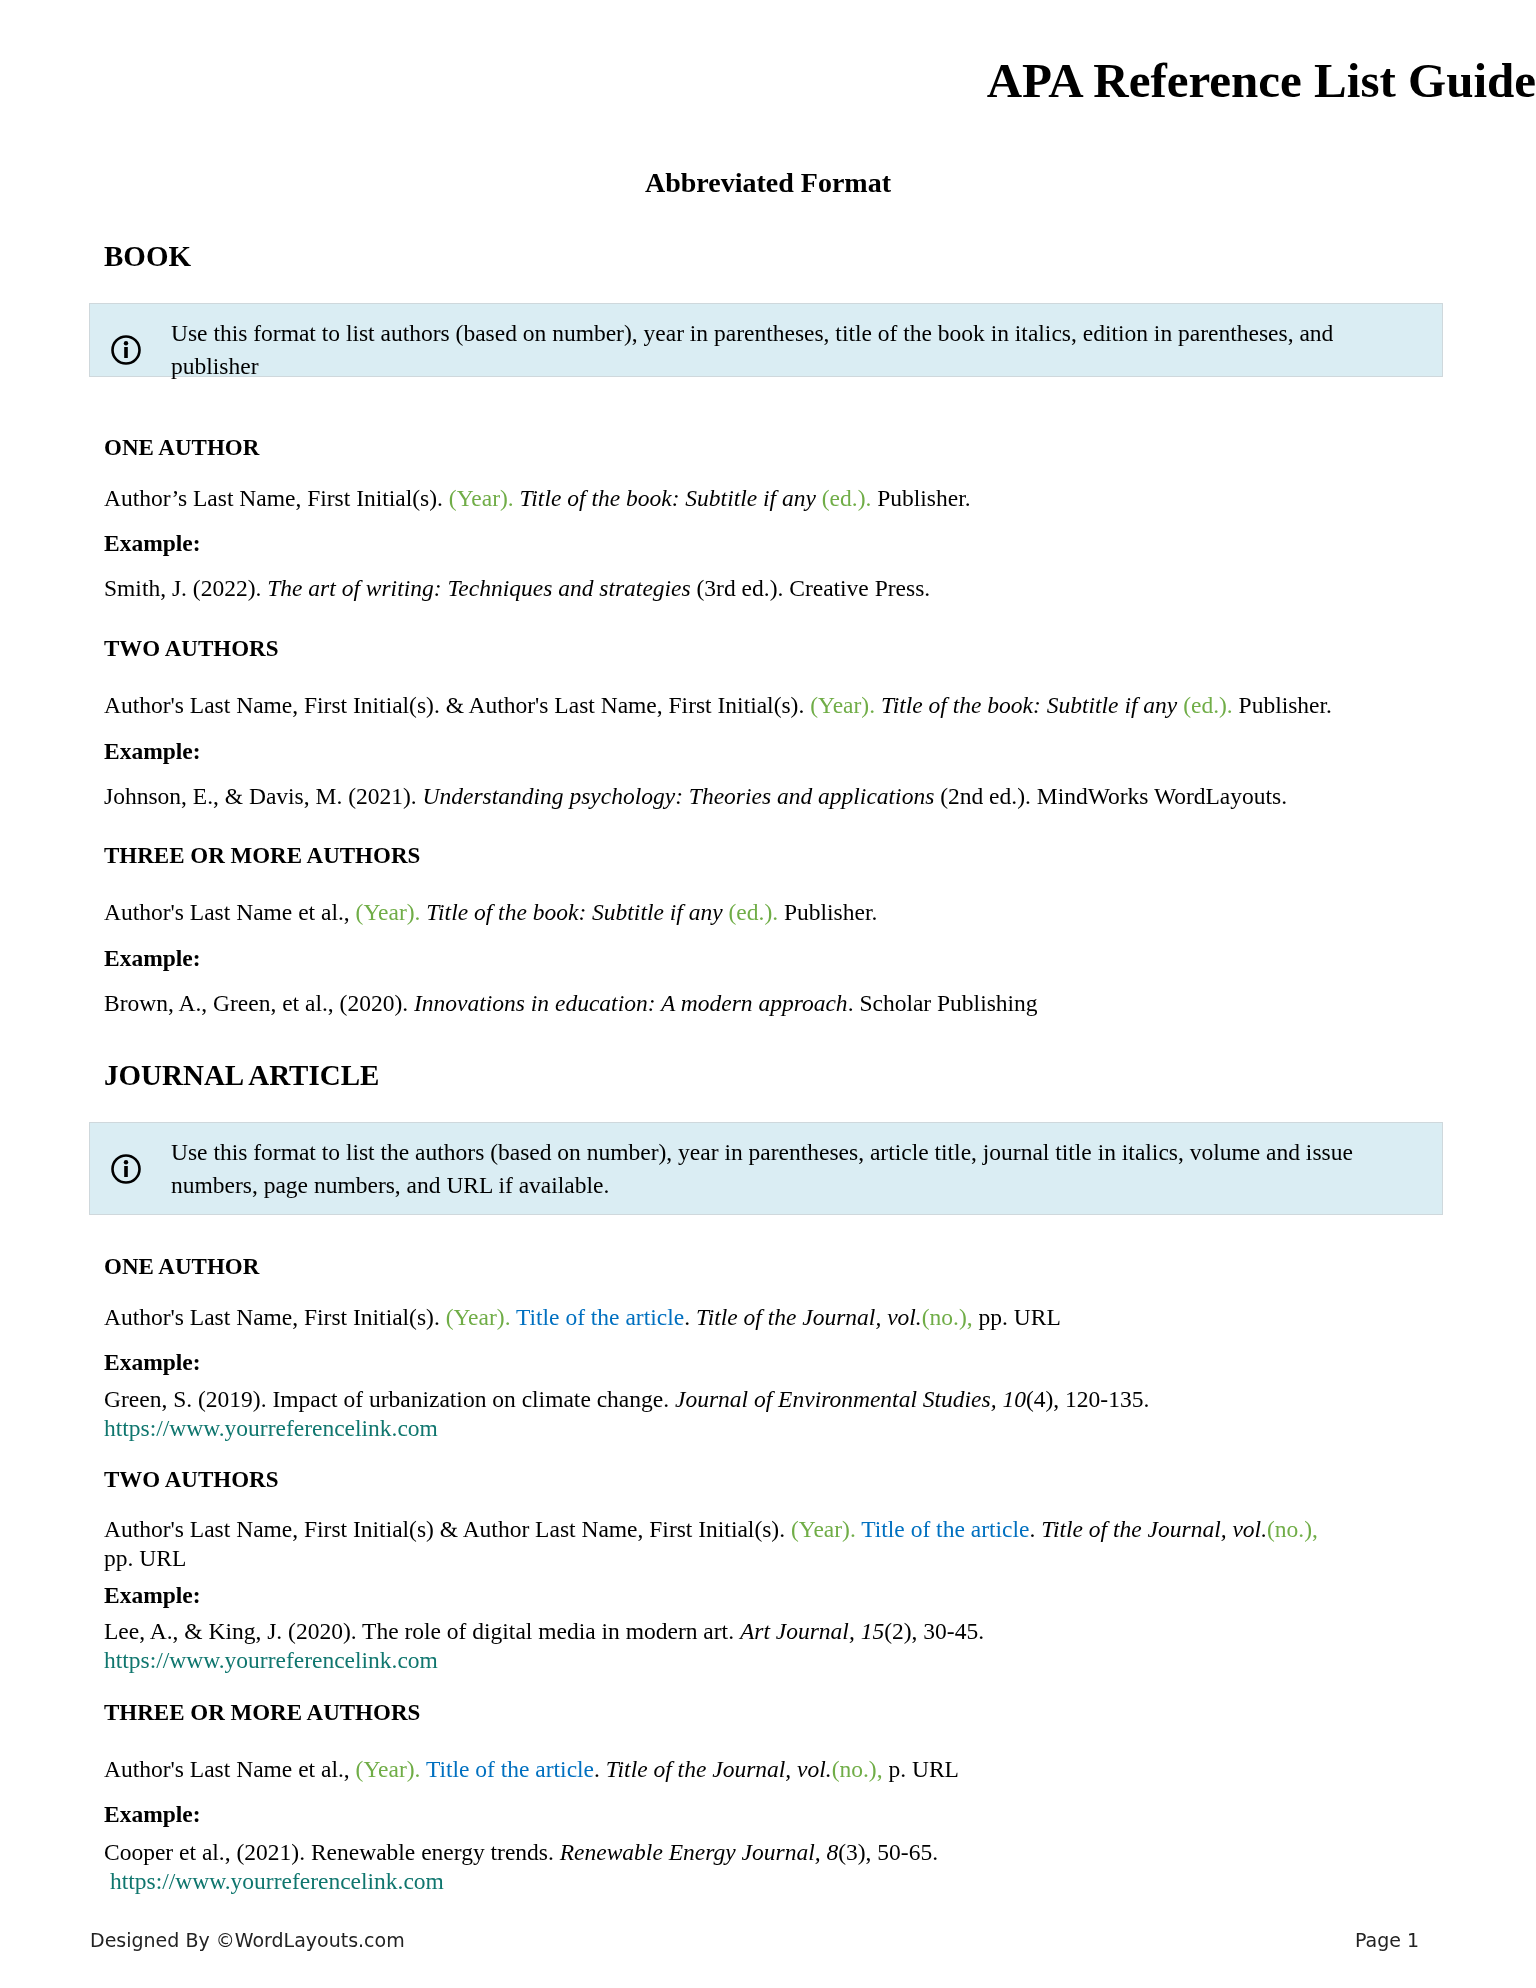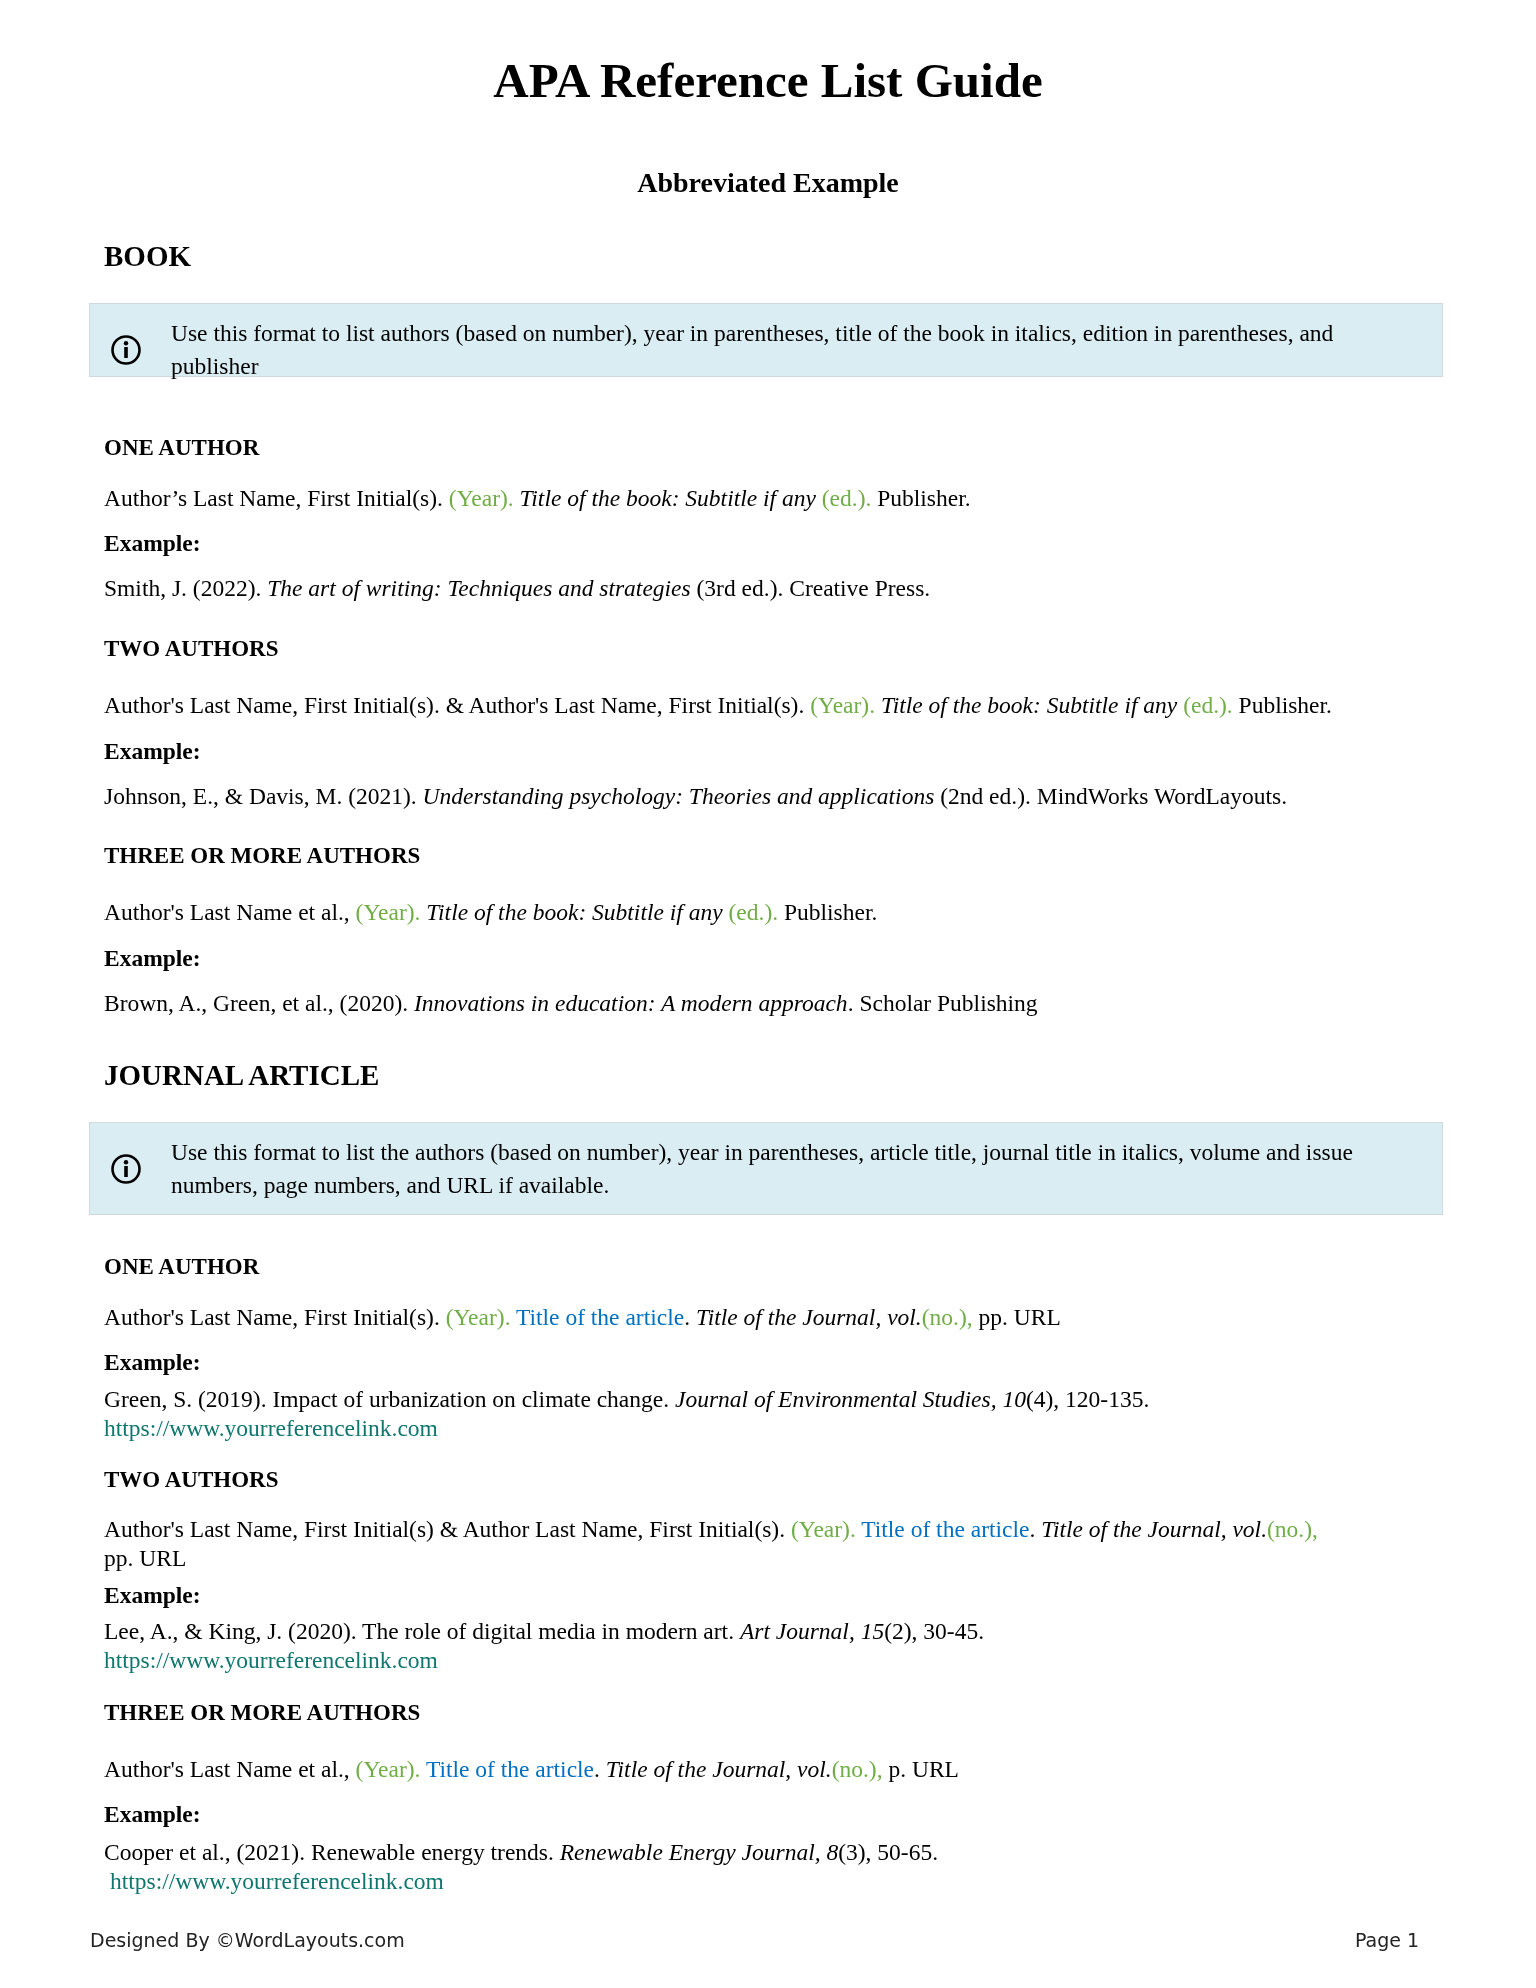--- a/index.html
+++ b/index.html
@@ -1,39 +1,39 @@
 <!DOCTYPE html>
 <html><head>
 <meta charset="utf-8">
 <style>
   html, body { margin: 0; padding: 0; background: #ffffff; }
   body { width: 1536px; height: 1988px; position: relative; overflow: hidden;
          font-family: "Liberation Serif", "DejaVu Serif", serif; color: #000; }
   .abs { position: absolute; white-space: nowrap; }
-  .title { left: 0; width: 1536px; text-align: center; top: 52px; font-size: 49px; font-weight: bold; }
+  .title { left: 0; width: 1536px; text-align: right; top: 52px; font-size: 49px; font-weight: bold; }
   .subtitle { left: 0; width: 1536px; text-align: center; top: 167px; font-size: 28px; font-weight: bold; }
   .sec { left: 104px; font-size: 29px; font-weight: bold; }
   .sub { left: 104px; font-size: 23px; font-weight: bold; }
   .line { left: 104px; font-size: 23.5px; }
   .ex { left: 104px; font-size: 23.5px; font-weight: bold; }
   .info { position: absolute; left: 89px; width: 1354px; background: #daedf3; border: 1px solid #cfd8dc; box-sizing: border-box; }
   .info .icon { position: absolute; left: 20px; width: 32px; height: 32px; }
   .info .txt { position: absolute; left: 81px; right: 60px; font-size: 23.5px; line-height: 33px; white-space: normal; }
   .g { color: #70ad47; }
   .r { color: #000000; font-style: italic; text-align: right; }
   .b { color: #0070c0; }
   .i { font-style: italic; }
   .link { color: #0f766e; }
   .footer { font-family: "DejaVu Sans", "Liberation Sans", sans-serif; font-size: 19px; color: #222; }
 </style>
 </head>
 <body>
 
 <div class="abs title">APA Reference List Guide</div>
-<div class="abs subtitle">Abbreviated Example</div>
+<div class="abs subtitle">Abbreviated Format</div>
 
 <div class="abs sec" style="top:240px">BOOK</div>
 <div class="info" style="top:303px;height:74px">
   <svg class="icon" style="top:30px" viewBox="0 0 32 32">
     <circle cx="16" cy="16" r="13.5" fill="none" stroke="#000" stroke-width="2.6"></circle>
     <circle cx="16" cy="9.2" r="2.2" fill="#000"></circle>
     <rect x="14.2" y="13" width="3.6" height="11" fill="#000"></rect>
   </svg>
   <div class="txt" style="top:13px">Use this format to list authors (based on number), year in parentheses, title of the book in italics, edition in parentheses, and publisher</div>
 </div>

